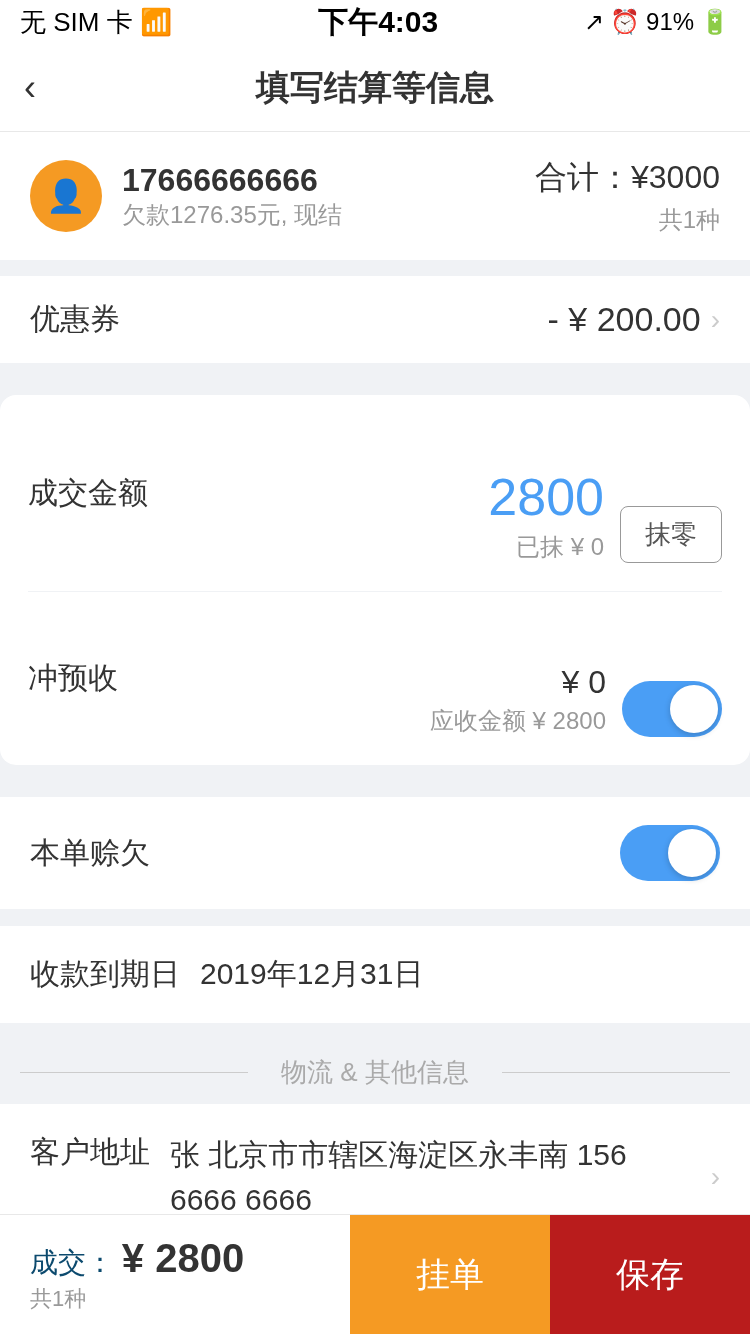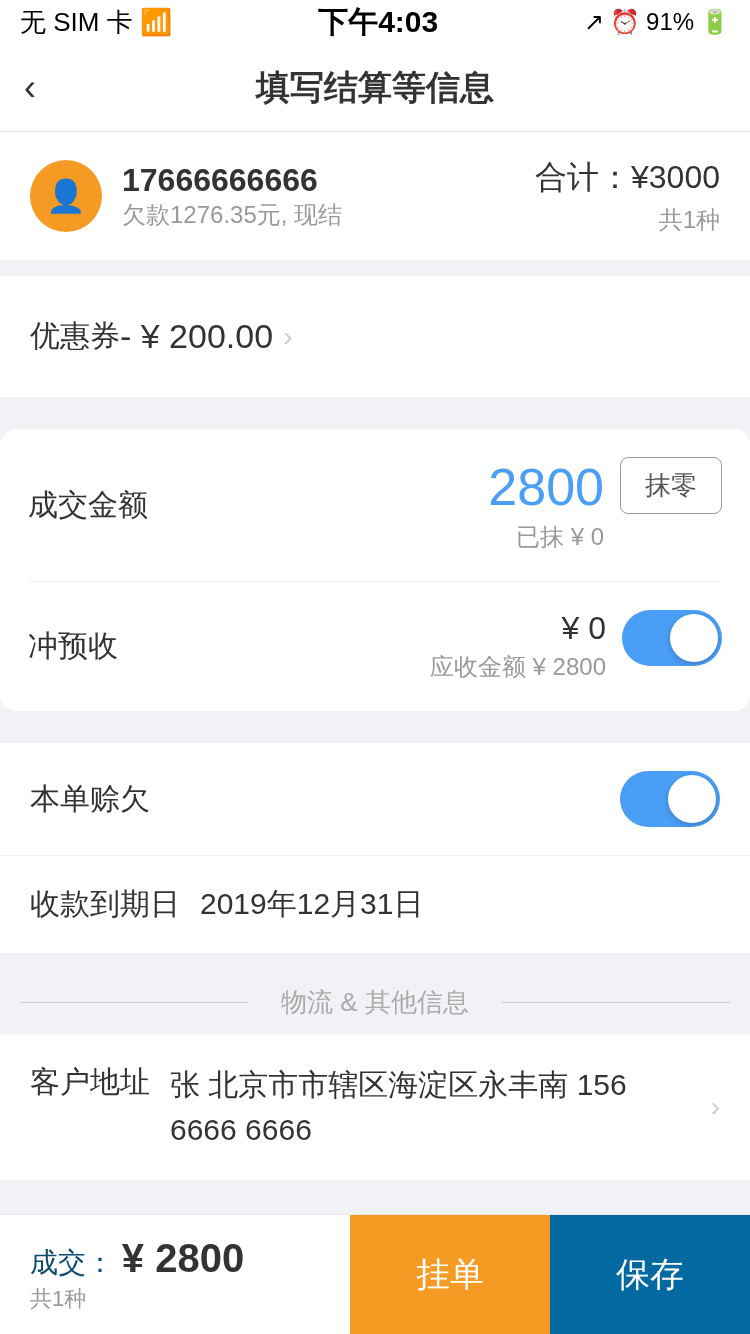--- a/index.html
+++ b/index.html
@@ -79,23 +79,24 @@
     }
     .user-info .phone { font-size: 32px; font-weight: 600; color: #333; }
     .user-info .sub { font-size: 24px; color: #999; }
     .user-right { text-align: right; }
     .user-right .total { font-size: 32px; color: #333; }
     .user-right .count { font-size: 24px; color: #999; margin-top: 4px; }
 
     
     .coupon-row {
       background: #fff;
-      padding: 40px 30px;
-      display: flex;
-      align-items: center;
+      padding: 23px 30px;
+      display: flex;
+      align-items: center;
+      justify-content: space-between;
     }
     .coupon-label { font-size: 30px; color: #333; }
     .coupon-right { display: flex; align-items: center; gap: 10px; }
     .coupon-amount { font-size: 34px; color: #333; font-weight: 500; }
     .coupon-desc { font-size: 22px; color: #999; text-align: right; }
     .coupon-arrow { font-size: 28px; color: #ccc; }
 
     
     .form-section {
       background: #fff;
@@ -106,21 +107,21 @@
     .form-row {
       display: flex;
       align-items: center;
       justify-content: space-between;
       padding: 28px 0;
       border-bottom: 1px solid #f0f2f5;
       min-height: 90px;
     }
     .form-row:last-child { border-bottom: none; }
     .form-label { font-size: 30px; color: #333; min-width: 140px; }
-    .form-value-wrap { display: flex; align-items: flex-start; gap: 16px; }
+    .form-value-wrap { display: flex; align-items: flex-end; gap: 16px; margin-top: 44px; }
     .amount-big { font-size: 52px; color: #4a9ef5; font-weight: 500; }
     .amount-sub { font-size: 24px; color: #999; text-align: right; margin-top: 4px; }
 
     
     .btn-round {
       border: 1.5px solid #999;
       border-radius: 8px;
       padding: 10px 24px;
       font-size: 26px;
       color: #555;
@@ -234,21 +235,21 @@
       display: flex;
       align-items: center;
       justify-content: center;
       font-size: 34px;
       color: #fff;
       cursor: pointer;
     }
     .btn-save {
       width: 200px;
       height: 120px;
-      background: #0369a1;
+      background: #b91c1c;
       display: flex;
       align-items: center;
       justify-content: center;
       font-size: 34px;
       color: #fff;
       cursor: pointer;
     }
   </style>
 </head>
 <body>
@@ -336,21 +337,21 @@
 
 <div class="card" style="padding: 0 30px; margin-bottom: 0;">
   <div class="form-row">
     <div class="form-label">本单赊欠</div>
     <div class="toggle">
       <div class="toggle-knob"></div>
     </div>
   </div>
 </div>
 
-<div class="card" style="padding: 0; margin-bottom: 0; border-top: 1px solid #f0f2f5;">
+<div class="card" style="padding: 0; margin-bottom: 0; border-top: 1px solid #f0f2f5; margin-top: 16px;">
   <div class="date-row">
     <span class="date-label">收款到期日</span>
     <span class="date-value">2019年12月31日</span>
   </div>
 </div>
 
 <div class="section-divider" style="height: 16px;"></div>
 
 <div class="logistics-header">
   <div class="logistics-line"></div>

